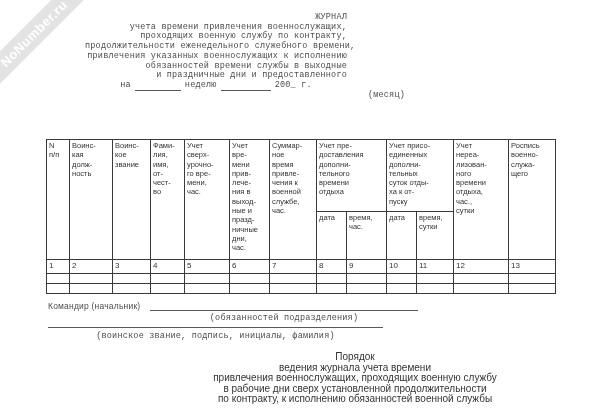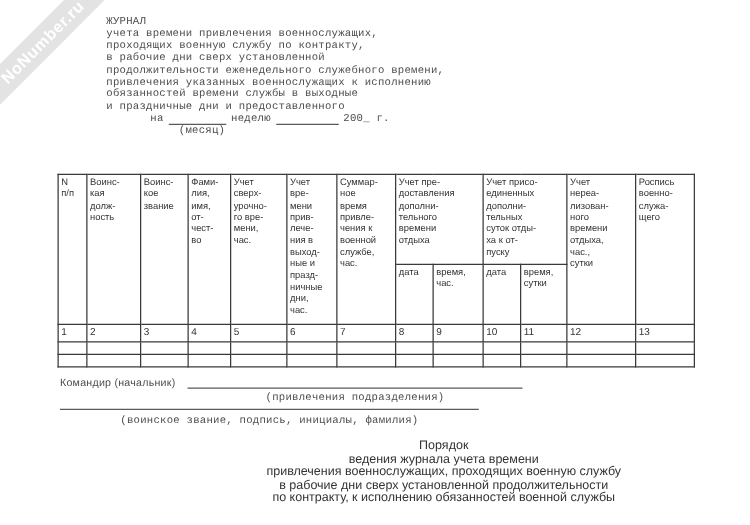--- a/index.html
+++ b/index.html
@@ -6,21 +6,21 @@
   .page{position:relative;width:600px;height:420px;background:#ffffff;overflow:hidden;
         font-family:"Liberation Sans",sans-serif;}
 
   
   .wm{position:absolute;left:-37px;top:22px;width:142px;height:23px;background:#e3e3e3;
       transform:rotate(-45deg);display:flex;align-items:center;justify-content:center;
       font-family:"Liberation Sans",sans-serif;font-weight:bold;font-size:13px;color:#ffffff;
       letter-spacing:.5px;}
 
   
-  .title-block{position:absolute;left:85px;top:13px;width:262px;text-align:left;
+  .title-block{position:absolute;left:85px;top:13px;width:262px;text-align:right;
       font-family:"Liberation Mono","DejaVu Sans Mono",monospace;font-size:8.5px;
       line-height:9.7px;color:#4d4d4d;letter-spacing:.2px;white-space:nowrap;}
   .date-line{display:flex;justify-content:center;align-items:flex-end;gap:4px;height:9.7px;}
   .blank{display:inline-block;border-bottom:1px solid #5a5a5a;height:8px;}
   .blank.w1{width:46px;} .blank.w2{width:50px;}
   .month-caption{transform:translateX(58px);}
 
   
   table.form{position:absolute;left:46px;top:139px;width:509px;border-collapse:collapse;
       table-layout:fixed;font-family:"Liberation Sans",sans-serif;font-size:7.5px;
@@ -49,21 +49,20 @@
 <div class="page">
 
   <div class="wm">
     <span>NoNumber.ru</span>
   </div>
 
   <div class="title-block">
     <div>ЖУРНАЛ</div>
     <div>учета времени привлечения военнослужащих,</div>
     <div>проходящих военную службу по контракту,</div>
-    <div>в рабочие дни сверх установленной</div>
     <div>продолжительности еженедельного служебного времени,</div>
     <div>привлечения указанных военнослужащих к исполнению</div>
     <div>обязанностей времени службы в выходные</div>
     <div>и праздничные дни и предоставленного</div>
     <div class="date-line">
       <span>на</span>
       <span class="blank w1"></span>
       <span>неделю</span>
       <span class="blank w2"></span>
       <span>200_ г.</span>
@@ -207,21 +206,21 @@
           <td></td>
       <td></td>
           <td></td>
       <td></td>
     </tr>
   </tbody>
     </table>
 
   <div class="sig" style="left:48px;top:301px;">Командир (начальник)</div>
   <div class="line" style="left:150px;top:310px;width:268px;"></div>
-  <div class="cap" style="left:150px;top:313px;width:268px;">(привлечения подразделения)</div>
+  <div class="cap" style="left:150px;top:313px;width:268px;">(обязанностей подразделения)</div>
   <div class="line" style="left:48px;top:327px;width:335px;"></div>
   <div class="cap" style="left:48px;top:331px;width:335px;">(воинское звание, подпись, инициалы, фамилия)</div>
 
   <div class="order-block">
     <div>Порядок</div>
     <div>ведения журнала учета времени</div>
     <div>привлечения военнослужащих, проходящих военную службу</div>
     <div>в рабочие дни сверх установленной продолжительности</div>
     <div>по контракту, к исполнению обязанностей военной службы</div>
   </div>

